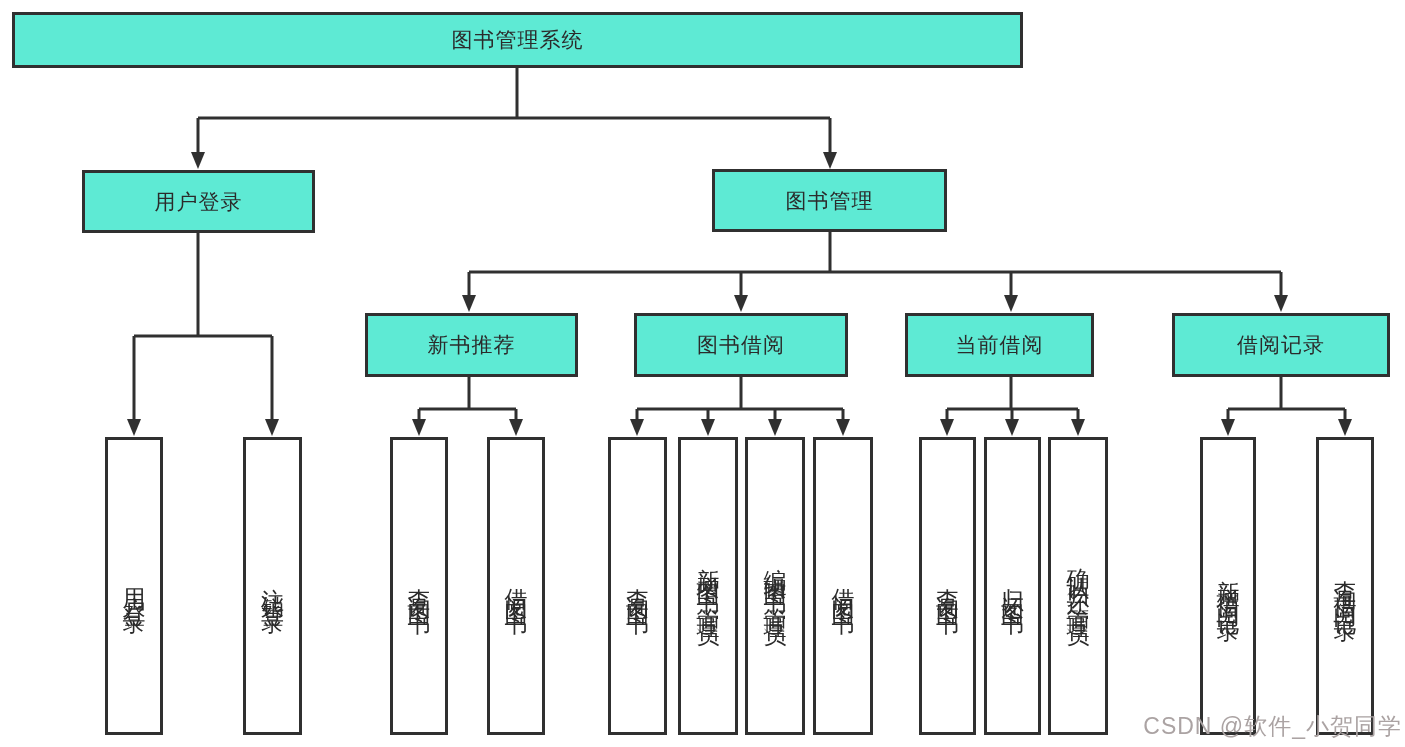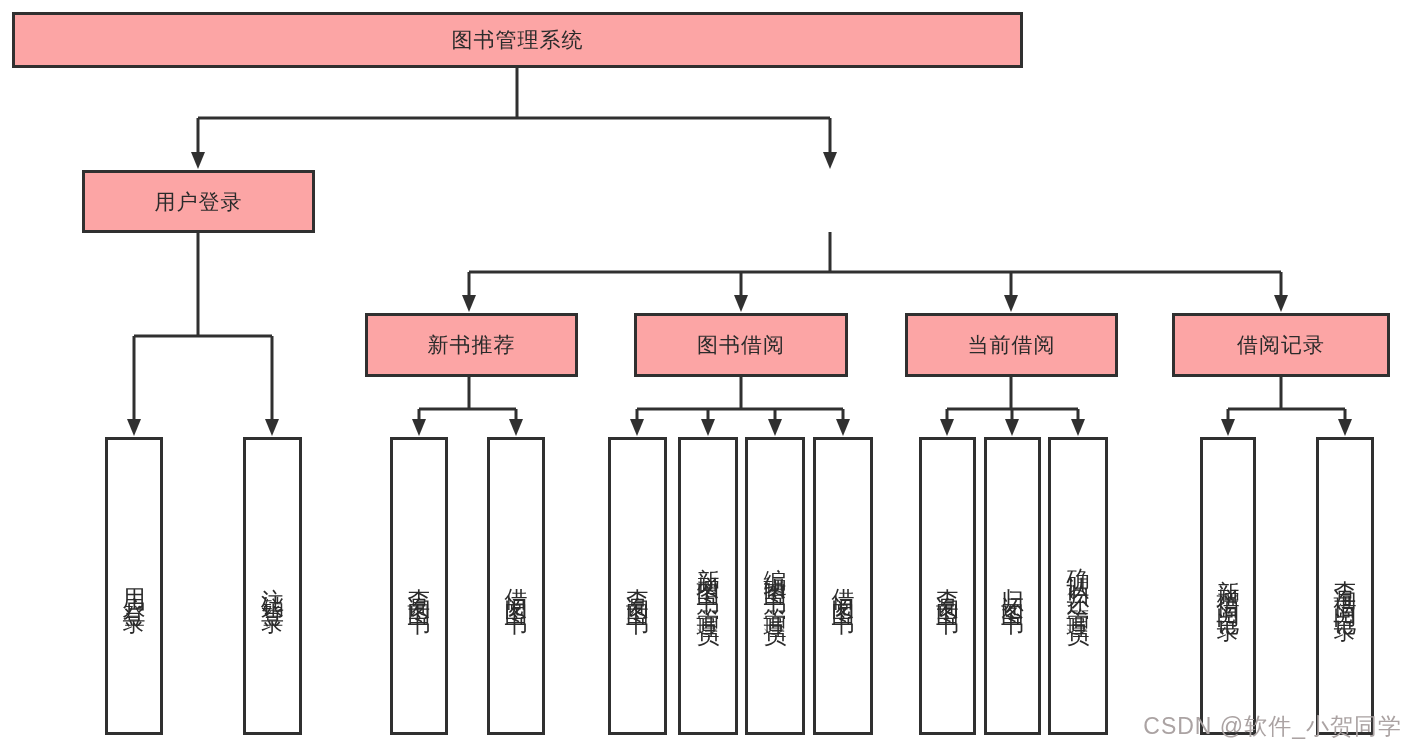--- a/index.html
+++ b/index.html
@@ -9,21 +9,21 @@
     background:var(--background,#ffffff);
     font-family:"Liberation Sans",sans-serif;
     color:var(--text,#2b2b2b);
     overflow:hidden;
   }
   .wires{position:absolute;left:0;top:0;z-index:1;}
   .wires path{fill:none;stroke:var(--line,#303030);stroke-width:3;}
   .wires polygon{fill:var(--line,#303030);stroke:none;}
   .hbox{
     position:absolute;box-sizing:border-box;z-index:2;
-    border:3px solid var(--line,#303030);background:#fca5a5;
+    border:3px solid var(--line,#303030);background:#5eead4;
     display:flex;align-items:center;justify-content:center;
     font-size:21px;letter-spacing:1px;white-space:nowrap;
   }
   .vbox{
     position:absolute;box-sizing:border-box;z-index:2;
     border:3px solid var(--line,#303030);background:#ffffff;
     display:flex;align-items:center;justify-content:center;
     writing-mode:vertical-rl;
     font-size:23px;letter-spacing:8px;line-height:1;
   }
@@ -35,21 +35,21 @@
     color:var(--watermark,#aba3a3);
     white-space:nowrap;
     margin-left:36px;
   }
   
   #n-root    {left:12px;  top:12px;  width:1011px;height:56px;}
   #n-login   {left:82px;  top:170px; width:233px; height:63px;}
   #n-mgmt    {left:712px; top:169px; width:235px; height:63px;}
   #n-rec     {left:365px; top:313px; width:213px; height:64px;}
   #n-borrow  {left:634px; top:313px; width:214px; height:64px;}
-  #n-current {left:905px; top:313px; width:213px; height:64px;}
+  #n-current {left:905px; top:313px; width:189px; height:64px;}
   #n-records {left:1172px;top:313px; width:218px; height:64px;}
   .leaf{top:437px;height:298px;}
   #n-ul1{left:105px;width:58px;}
   #n-ul2{left:243px;width:59px;}
   #n-rc1{left:390px;width:58px;}
   #n-rc2{left:487px;width:58px;}
   #n-bc1{left:608px;width:59px;}
   #n-bc2{left:678px;width:60px;}
   #n-bc3{left:745px;width:60px;}
   #n-bc4{left:813px;width:60px;}
@@ -100,20 +100,23 @@
     <polygon points="1338,419 1352,419 1345,436"></polygon>
   </svg>
 
   <div class="hbox" id="n-root">
     <span>图书管理系统</span>
   </div>
 
   <div class="hbox" id="n-login">
     <span>用户登录</span>
   </div>
+  <div class="hbox" id="n-mgmt">
+    <span>图书管理</span>
+  </div>
 
   <div class="hbox" id="n-borrow">
     <span>图书借阅</span>
   </div>
   <div class="hbox" id="n-rec">
     <span>新书推荐</span>
   </div>
   <div class="hbox" id="n-current">
     <span>当前借阅</span>
   </div>

